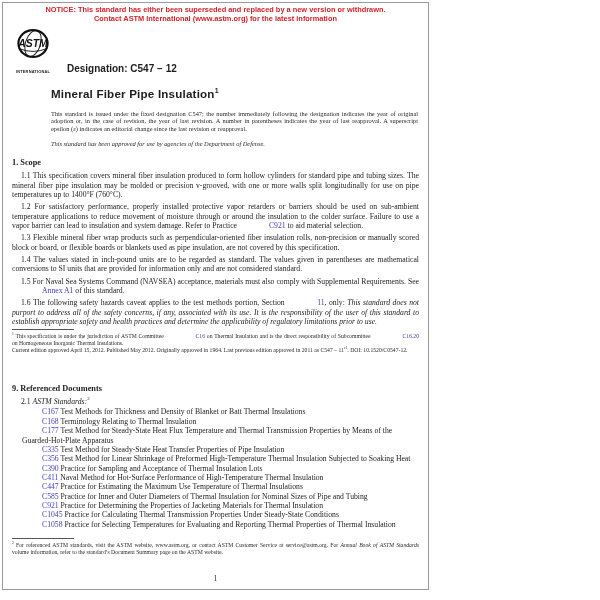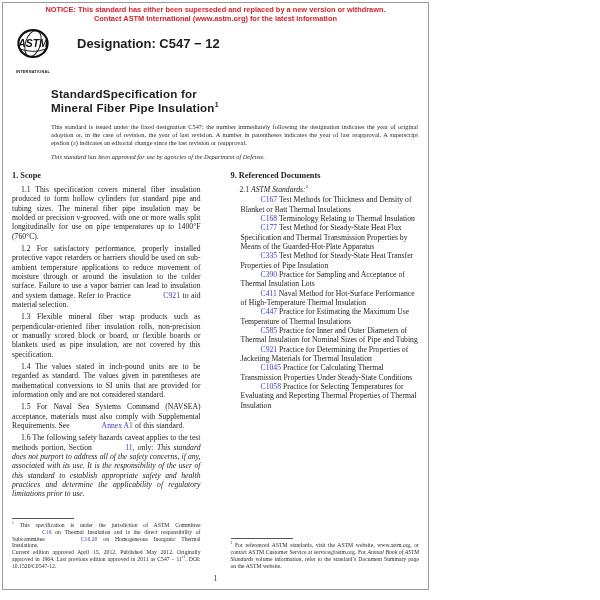--- a/index.html
+++ b/index.html
@@ -4,34 +4,34 @@
 <style>
   html,body{margin:0;padding:0;background:#ffffff;width:600px;height:600px;overflow:hidden;}
   *{box-sizing:border-box;}
   .canvas{position:relative;width:600px;height:521px;background:#ffffff;font-family:"Liberation Serif",serif;color:#1d1d1d;}
   .page{position:absolute;left:2px;top:2px;width:427px;height:588px;background:#ffffff;border:1px solid #9a9a9a;padding:0;}
 
   
   .notice{margin-top:3px;text-align:center;font-family:"Liberation Sans",sans-serif;font-weight:bold;font-size:7.4px;line-height:8.6px;color:#d2232a;}
 
   
-  .hdr{display:flex;align-items:flex-start;margin:5px 10px 0 8px;}
+  .hdr{display:flex;align-items:flex-end;margin:5px 10px 0 8px;}
   .logo-wrap{width:44px;text-align:center;}
   .logo-intl{font-family:"Liberation Sans",sans-serif;font-weight:bold;font-size:3.9px;letter-spacing:.2px;margin-top:1px;}
-  .desig{font-family:"Liberation Sans",sans-serif;font-weight:bold;font-size:13px;margin:8px 0 0 22px;}
+  .desig{font-family:"Liberation Sans",sans-serif;font-weight:bold;font-size:10px;margin:8px 0 0 12px;}
 
   
   .title{margin:13px 10px 0 48px;font-family:"Liberation Sans",sans-serif;font-weight:bold;font-size:11.6px;line-height:13.6px;letter-spacing:.2px;}
   .title sup{font-size:7px;}
 
   .issue-note{margin:9px 10px 0 48px;font-size:6.4px;line-height:7.7px;text-align:justify;color:#2a2a2a;}
   .dod-note{margin:7px 10px 0 48px;font-size:6.4px;font-style:italic;color:#2a2a2a;}
 
   
-  .cols{display:flex;gap:30px;margin:11px 9px 0 9px;height:398px;}
+  .cols{display:flex;gap:30px;margin:11px 9px 0 9px;height:398px;flex-direction:column;}
   .col{flex:1;display:flex;flex-direction:column;font-size:7.7px;line-height:9.35px;text-align:justify;}
   .sec-head{font-family:"Liberation Serif",serif;font-weight:bold;font-size:8.3px;margin:0 0 4px 0;text-align:left;}
   .para{margin:0 0 3px 0;text-indent:9px;}
   .ref-sub{margin:0 0 1px 0;text-indent:9px;text-align:left;}
   .ref-item{padding-left:10px;text-indent:-10px;margin:0;text-align:left;}
   .link{color:#3f3fc0;padding-left:30px;}
   .it{font-style:italic;}
   sup{font-size:0.65em;line-height:0;}
 
   
@@ -59,21 +59,20 @@
           <ellipse cx="24" cy="18" rx="9" ry="16" fill="none" stroke="#111" stroke-width="1.1" transform="rotate(18 24 18)"></ellipse>
           <path d="M7 24 Q24 31 41 24" fill="none" stroke="#111" stroke-width="1.1"></path>
           <text x="24" y="22" text-anchor="middle" font-family="Liberation Sans, sans-serif" font-style="italic" font-weight="bold" font-size="12.5" fill="#111">ASTM</text>
         </svg>
         <div class="logo-intl">INTERNATIONAL</div>
       </div>
       <div class="desig">Designation: C547 − 12</div>
     </div>
 
     <div class="title">
-      <div>StandardSpecification for</div>
       <div><span>Mineral Fiber Pipe Insulation</span><sup>1</sup></div>
     </div>
 
     <div class="issue-note">This standard is issued under the fixed designation C547; the number immediately following the designation indicates the year of original adoption or, in the case of revision, the year of last revision. A number in parentheses indicates the year of last reapproval. A superscript epsilon (ε) indicates an editorial change since the last revision or reapproval.</div>
     <div class="dod-note">This standard has been approved for use by agencies of the Department of Defense.</div>
 
     <div class="cols">
 
       <div class="col">
         <div class="sec-head">1. Scope</div>
@@ -91,22 +90,23 @@
           <p class="fn-p" id="fn-left-2"><span>Current edition approved April 15, 2012. Published May 2012. Originally approved in 1964. Last previous edition approved in 2011 as C547 – 11</span><sup>ε1</sup><span>. DOI: 10.1520/C0547-12.</span></p>
         </div>
       </div>
 
       <div class="col">
         <div class="sec-head">9. Referenced Documents</div>
         <p class="ref-sub" id="ref-subheading"><span>2.1 </span><span class="it">ASTM Standards:</span><sup>2</sup></p>
         <div id="ref-list">
             <p class="ref-item"><span class="link">C167</span><span> Test Methods for Thickness and Density of Blanket or Batt Thermal Insulations</span></p>
             <p class="ref-item"><span class="link">C168</span><span> Terminology Relating to Thermal Insulation</span></p>
-            <p class="ref-item"><span class="link">C177</span><span> Test Method for Steady-State Heat Flux Specification and Thermal Transmission Properties by Means of the Guarded-Hot-Plate Apparatus</span></p>
+            <p class="ref-item"><span class="link">C177</span><span> Test Method for Steady-State Heat Flux Temperature and Thermal Transmission Properties by Means of the Guarded-Hot-Plate Apparatus</span></p>
             <p class="ref-item"><span class="link">C335</span><span> Test Method for Steady-State Heat Transfer Properties of Pipe Insulation</span></p>
+            <p class="ref-item"><span class="link">C356</span><span> Test Method for Linear Shrinkage of Preformed High-Temperature Thermal Insulation Subjected to Soaking Heat</span></p>
             <p class="ref-item"><span class="link">C390</span><span> Practice for Sampling and Acceptance of Thermal Insulation Lots</span></p>
             <p class="ref-item"><span class="link">C411</span><span> Naval Method for Hot-Surface Performance of High-Temperature Thermal Insulation</span></p>
             <p class="ref-item"><span class="link">C447</span><span> Practice for Estimating the Maximum Use Temperature of Thermal Insulations</span></p>
             <p class="ref-item"><span class="link">C585</span><span> Practice for Inner and Outer Diameters of Thermal Insulation for Nominal Sizes of Pipe and Tubing</span></p>
             <p class="ref-item"><span class="link">C921</span><span> Practice for Determining the Properties of Jacketing Materials for Thermal Insulation</span></p>
             <p class="ref-item"><span class="link">C1045</span><span> Practice for Calculating Thermal Transmission Properties Under Steady-State Conditions</span></p>
             <p class="ref-item"><span class="link">C1058</span><span> Practice for Selecting Temperatures for Evaluating and Reporting Thermal Properties of Thermal Insulation</span></p>
           </div>
         <div class="footnote">
           <div class="fn-rule"></div>

